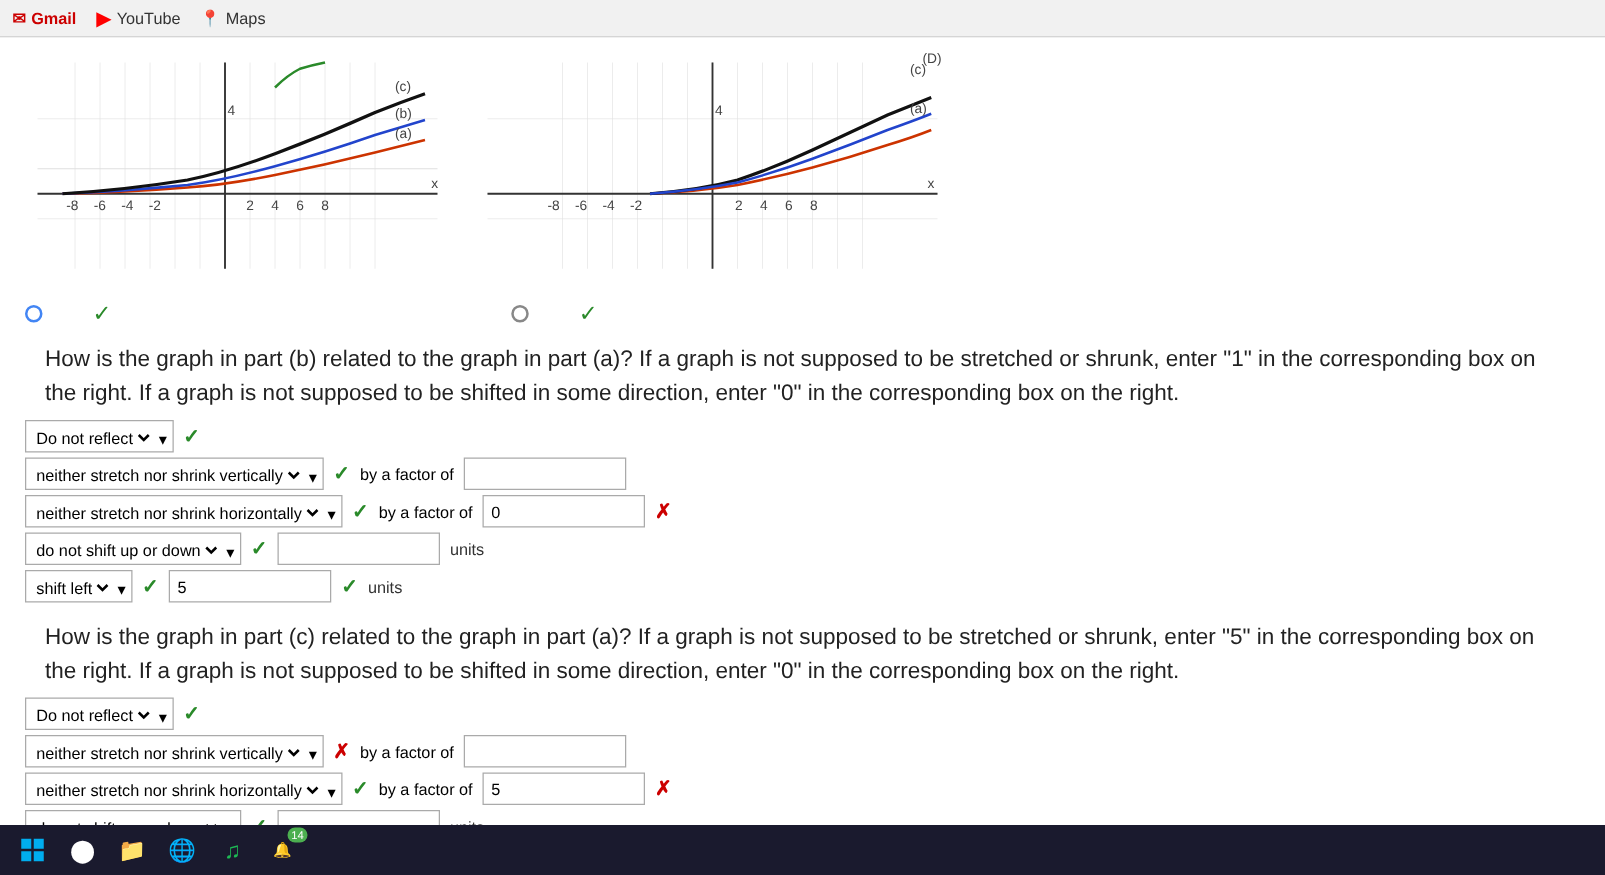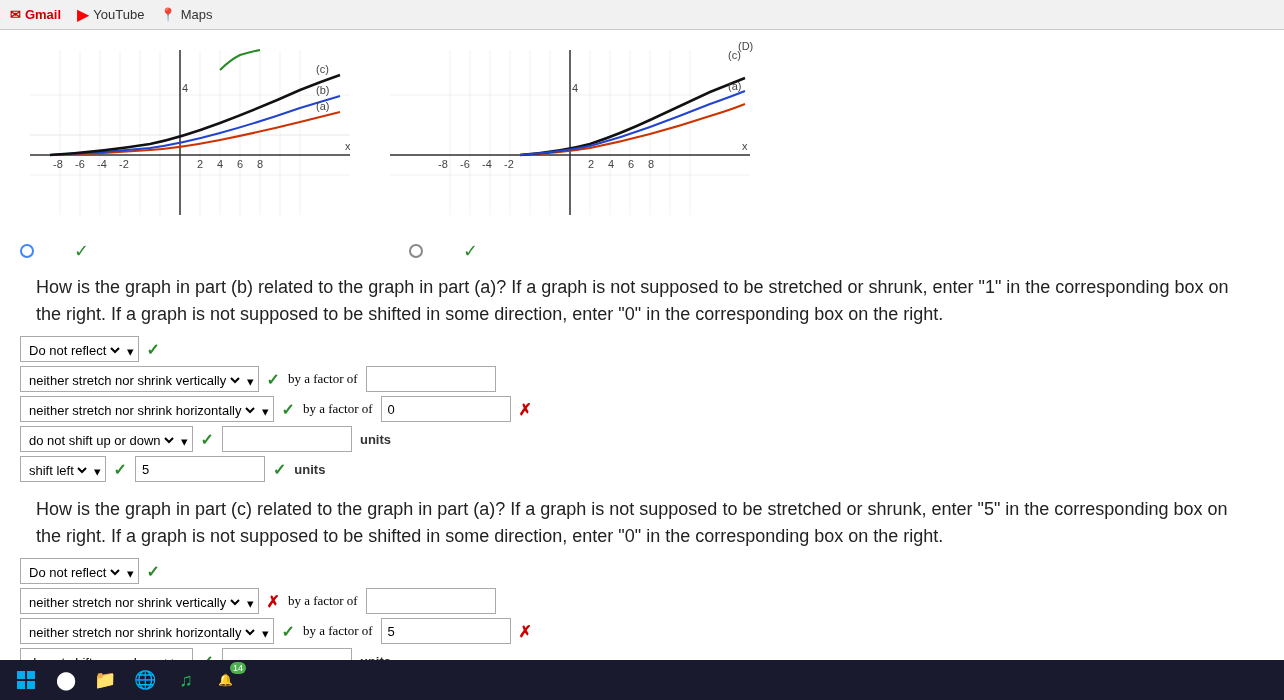--- a/index.html
+++ b/index.html
@@ -102,26 +102,24 @@
     }
     .cross-red {
       color: #cc0000;
       font-size: 16px;
       font-weight: bold;
     }
 
     .units-label {
       font-size: 13px;
       color: #333;
-      font-weight: bold;
     }
 
     .by-factor-label {
       font-size: 13px;
-      font-family: Liberation Serif, serif;
     }
 
     .section-divider {
       margin: 12px 0 6px 0;
     }
 
     
     svg text { font-size: 11px; fill: #444; }
 
     .taskbar {

